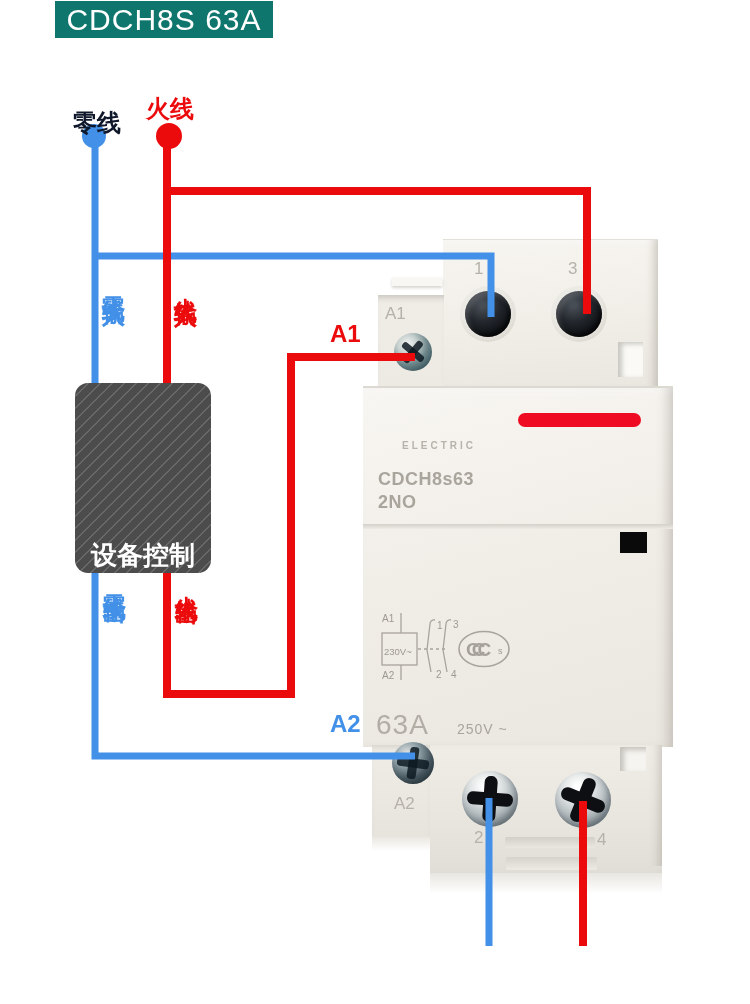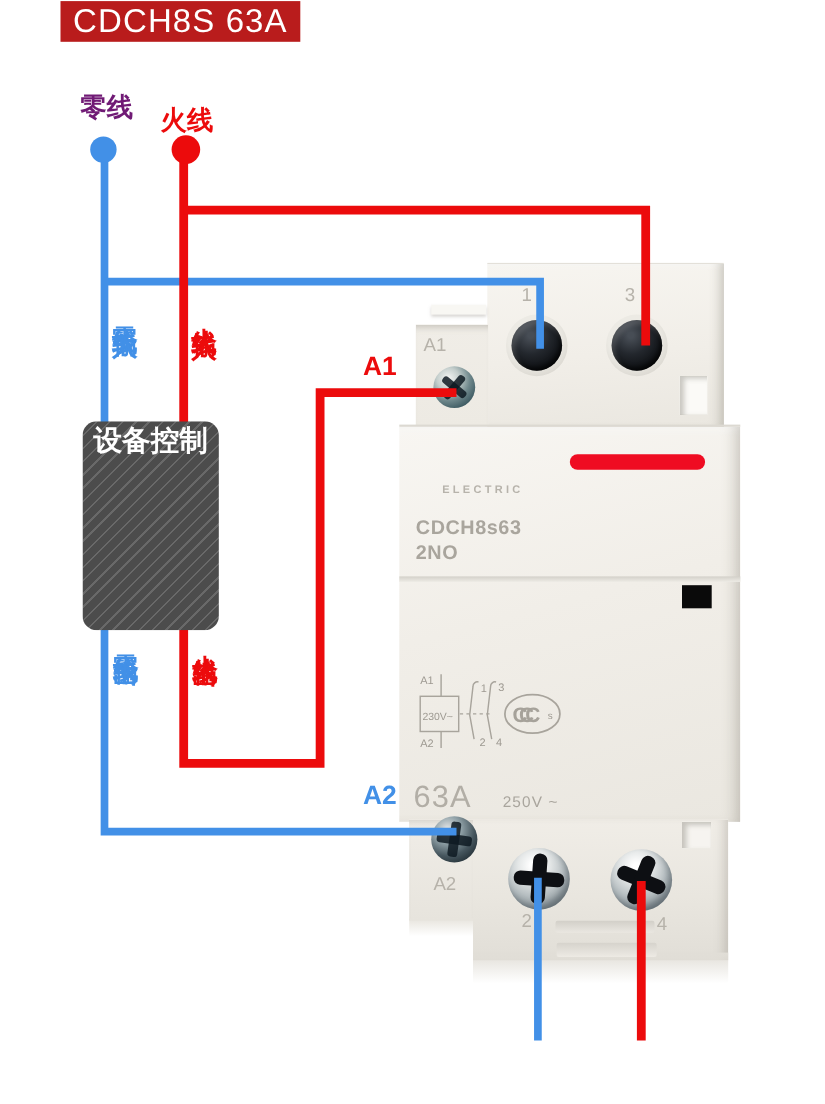--- a/index.html
+++ b/index.html
@@ -1,44 +1,44 @@
 <!DOCTYPE html>
 <html><head>
 <meta charset="utf-8">
 <style>
   html,body{margin:0;padding:0;background:#fff;}
   .stage{position:relative;width:750px;height:1004px;background:#fff;overflow:hidden;
          font-family:"Liberation Sans",sans-serif;}
   .abs{position:absolute;}
 
   
-  .title-chip{left:55px;top:1px;width:218px;height:37px;background:#b91c1c;color:#ffffff;
+  .title-chip{left:55px;top:1px;width:218px;height:37px;background:#0f766e;color:#ffffff;
               display:flex;align-items:center;justify-content:center;font-size:30px;letter-spacing:1px;}
 
   
   .lg{font-size:24px;font-weight:bold;}
-  .lg-neutral{left:73px;top:81px;color:#701a75;}
+  .lg-neutral{left:73px;top:107px;color:#0f172a;}
   .lg-live{left:146px;top:93px;color:#ec0b0c;}
 
   
   .vlabel{writing-mode:vertical-rl;text-orientation:upright;font-weight:bold;font-size:23px;
           letter-spacing:2px;line-height:1;}
   .v-nin{left:102px;top:278px;color:#4290e7;}
   .v-lin{left:174px;top:279px;color:#ec0b0c;}
   .v-nout{left:103px;top:576px;color:#4290e7;}
   .v-lout{left:175px;top:577px;color:#ec0b0c;}
 
   .tag{font-size:24px;font-weight:bold;}
   .tag-a1{left:330px;top:320px;color:#ec0b0c;}
   .tag-a2{left:330px;top:710px;color:#4290e7;}
 
   
-  .control-box{left:75px;top:383px;width:124px;height:190px;border-radius:13px;background:#4c4c4c;
+  .control-box{left:75px;top:383px;width:136px;height:190px;border-radius:13px;background:#4c4c4c;
     background-image:repeating-linear-gradient(135deg,rgba(255,255,255,.16) 0 1.6px,rgba(255,255,255,0) 1.6px 8.5px);
-    display:flex;align-items:flex-start;justify-content:center;z-index:30;font-family:Liberation Serif, serif;}
+    display:flex;align-items:flex-end;justify-content:center;z-index:30;font-family:Liberation Serif, serif;}
   .control-box span{color:#fff;font-size:26px;font-weight:bold;white-space:nowrap;}
 
   
   .dev{z-index:1;}
   .top-block{left:443px;top:239px;width:215px;height:148px;
     background:linear-gradient(175deg,#f7f5f0 0%,#f1eee8 55%,#eae7e0 100%);
     box-shadow:inset -9px 0 10px -6px rgba(90,85,70,.30),inset 0 5px 6px -4px rgba(255,255,255,.9);
     border-top:1px solid #e3e0d9;}
   .top-step{left:378px;top:295px;width:66px;height:92px;
     background:linear-gradient(180deg,#f0ede7 0%,#edeae3 100%);

